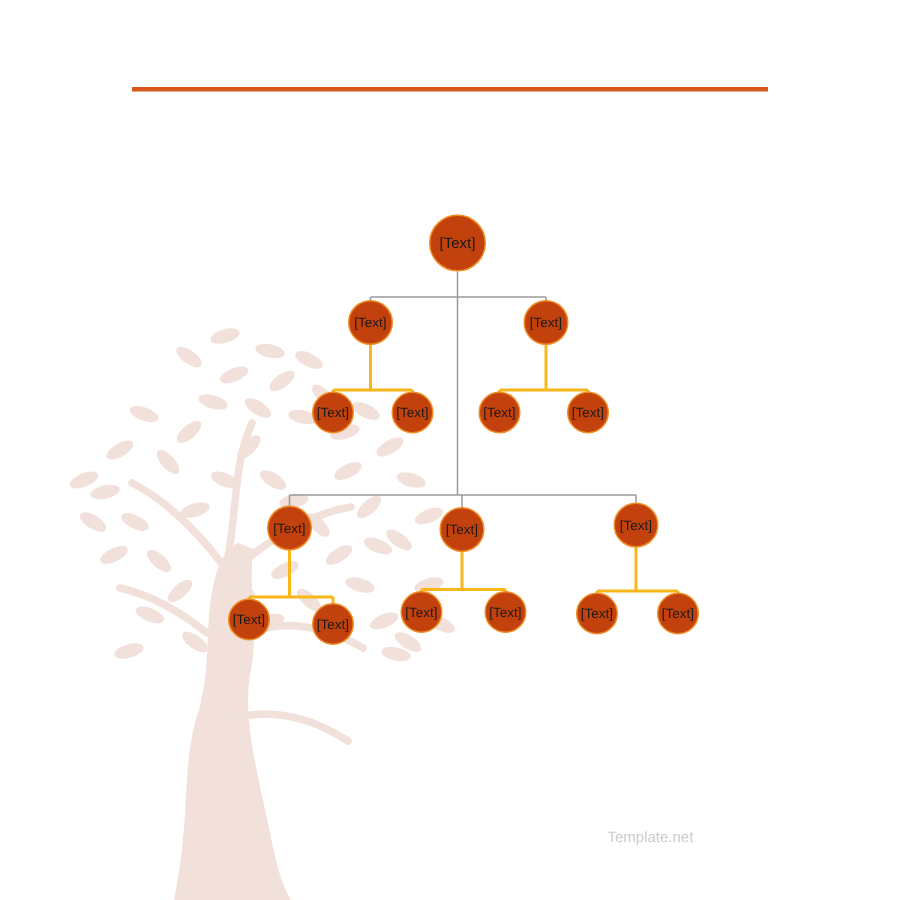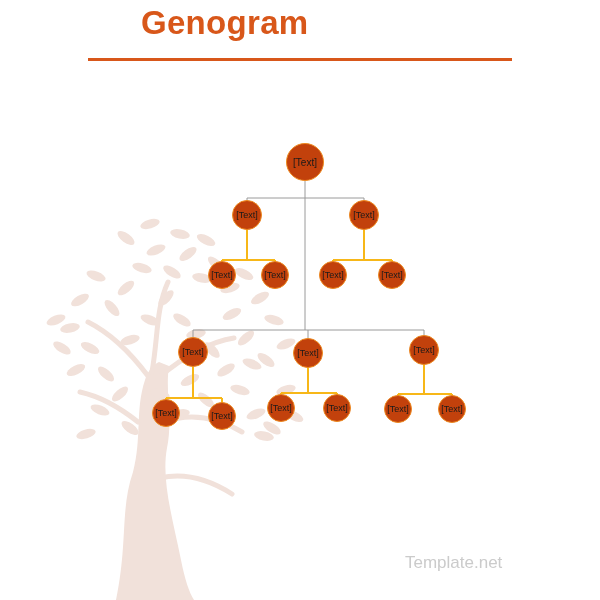--- a/index.html
+++ b/index.html
@@ -33,21 +33,21 @@
     background: #c2410c;
     display: flex; align-items: center; justify-content: center;
     font-size: 9px; color: #1a1a1a;
     white-space: nowrap;
     box-sizing: border-box;
   }
   .node.root { font-size: 10px; }
 
   .watermark {
     position: absolute; left: 405px; top: 553px;
-    font-size: 17px; color: #CBCBCB;
+    font-size: 10px; color: #CBCBCB;
   }
 </style>
 </head>
 <body>
 
 <div class="page">
 
   <svg class="tree-svg" width="280" height="420" viewBox="0 0 280 420">
     <g fill="#F1E1DA" stroke="none">
       <path d="M86 420 C98 362, 90 330, 103 292 C112 258, 105 230, 115 200 C118 190, 124 184, 129 182 L139 186 C135 212, 143 240, 137 268 C131 300, 143 340, 151 380 C155 400, 159 412, 164 420 Z"></path>
@@ -108,21 +108,20 @@
       <ellipse cx="120" cy="44" rx="10" ry="4.5" transform="rotate(-16 120 44)"></ellipse>
       <ellipse cx="176" cy="60" rx="10" ry="4.5" transform="rotate(26 176 60)"></ellipse>
       <ellipse cx="96" cy="58" rx="10" ry="4.5" transform="rotate(36 96 58)"></ellipse>
       <ellipse cx="202" cy="134" rx="10" ry="4.5" transform="rotate(-26 202 134)"></ellipse>
       <ellipse cx="222" cy="184" rx="10" ry="4.5" transform="rotate(22 222 184)"></ellipse>
       <ellipse cx="256" cy="210" rx="10" ry="4.5" transform="rotate(-16 256 210)"></ellipse>
       <ellipse cx="264" cy="236" rx="10" ry="4.5" transform="rotate(26 264 236)"></ellipse>
     </g>
   </svg>
 
-  <h1 class="page-title">Genogram</h1>
   <div class="title-rule"></div>
 
   <svg class="connectors-svg" width="600" height="600" viewBox="0 0 600 600">
     <g stroke="#9A9A9A" stroke-width="1">
       <line x1="305" y1="181" x2="305" y2="330"></line>
       <line x1="247" y1="198" x2="364" y2="198"></line>
       <line x1="247" y1="198" x2="247" y2="201"></line>
       <line x1="364" y1="198" x2="364" y2="201"></line>
       <line x1="193" y1="330" x2="424" y2="330"></line>
       <line x1="193" y1="330" x2="193" y2="338"></line>

